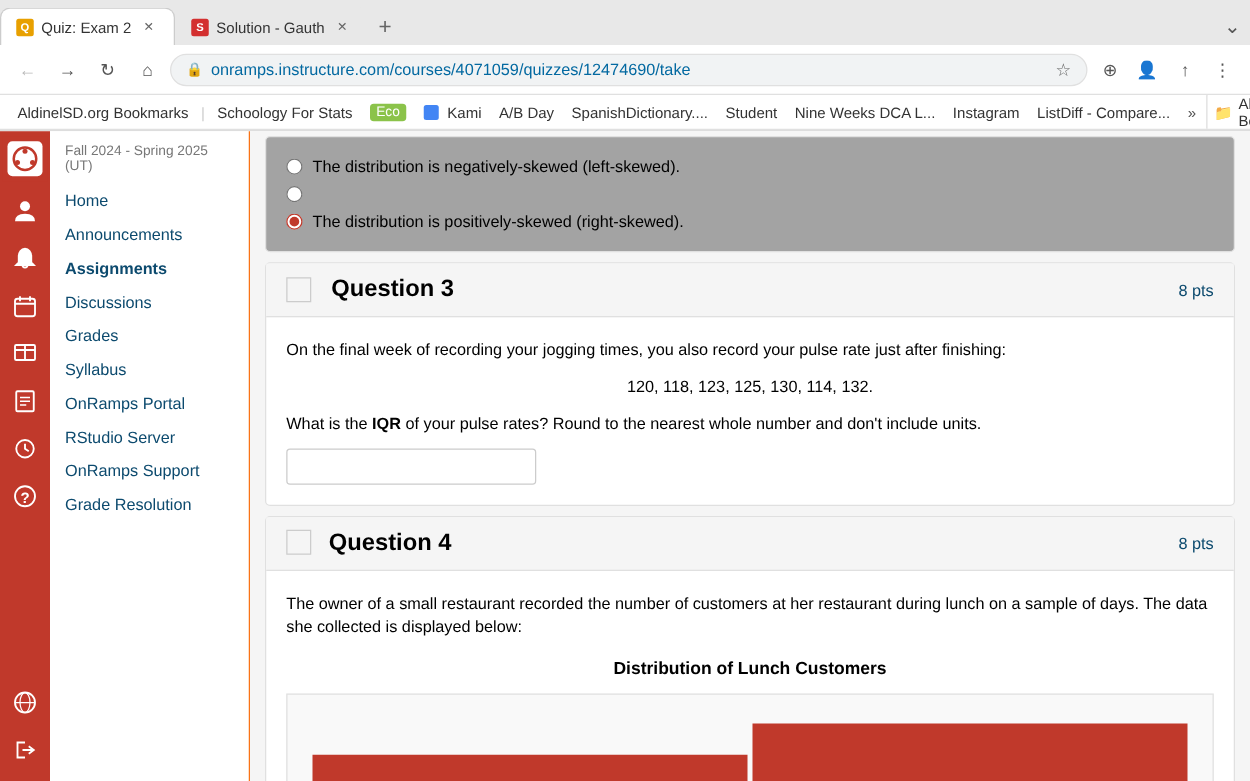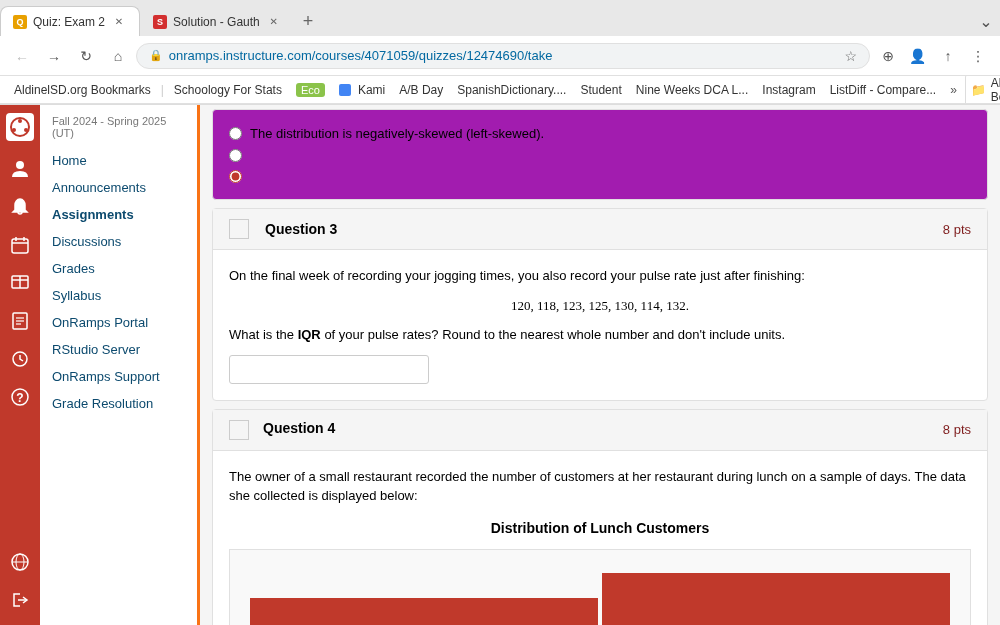--- a/index.html
+++ b/index.html
@@ -209,21 +209,21 @@
       flex-direction: column;
       align-items: center;
       gap: 2px;
       padding-bottom: 8px;
     }
 
     
     .course-nav {
       width: 160px;
       background: #fff;
-      border-right: 3px solid #f97316;
+      border-right: 1px solid #f97316;
       padding: 10px 0;
       flex-shrink: 0;
       overflow-y: auto;
     }
     .course-term {
       font-size: 11px;
       color: #777;
       padding: 0 12px 8px;
     }
     .nav-link {
@@ -252,39 +252,38 @@
     .question-header {
       background: #f5f5f5;
       padding: 10px 16px;
       display: flex;
       justify-content: space-between;
       align-items: center;
       border-bottom: 1px solid #e0e0e0;
     }
     .question-title {
       font-weight: bold;
-      font-size: 14px;
+      font-size: 19px;
     }
     .question-pts {
       font-size: 13px;
-      color: #7f1d1d;
+      color: #0c4a6e;
     }
     .question-body {
       padding: 16px;
     }
     .question-body p {
       margin-bottom: 10px;
       line-height: 1.5;
       font-size: 13px;
     }
     .question-body .data-line {
       text-align: center;
       margin: 10px 0;
       font-size: 13px;
-      font-family: Liberation Serif, serif;
     }
     .radio-option {
       display: flex;
       align-items: center;
       gap: 8px;
       margin: 8px 0;
       font-size: 13px;
     }
     .radio-option input[type="radio"] {
       accent-color: #c0392b;
@@ -486,30 +485,31 @@
     <a class="nav-link">Grades</a>
     <a class="nav-link">Syllabus</a>
     <a class="nav-link">OnRamps Portal</a>
     <a class="nav-link">RStudio Server</a>
     <a class="nav-link">OnRamps Support</a>
     <a class="nav-link">Grade Resolution</a>
   </div>
 
   <div class="content-area">
 
-    <div style="background:#a21caf; margin: 4px 12px 0; border: 1px solid #e0e0e0; border-radius: 4px; padding: 8px 16px;">
+    <div style="background:#a3a3a3; margin: 4px 12px 0; border: 1px solid #e0e0e0; border-radius: 4px; padding: 8px 16px;">
       <div class="radio-option">
         <input type="radio" name="q2" style="">
         <label>The distribution is negatively-skewed (left-skewed).</label>
       </div>
       <div class="radio-option">
         <input type="radio" name="q2" style="">
       </div>
       <div class="radio-option">
         <input type="radio" name="q2" checked="" style="">
+        <label>The distribution is positively-skewed (right-skewed).</label>
       </div>
     </div>
 
     <div class="question-card">
       <div class="question-header">
         <div style="display:flex;align-items:center;gap:8px;">
           <div class="question-flag"></div>
           <span class="question-title">Question 3</span>
         </div>
         <span class="question-pts">8 pts</span>

